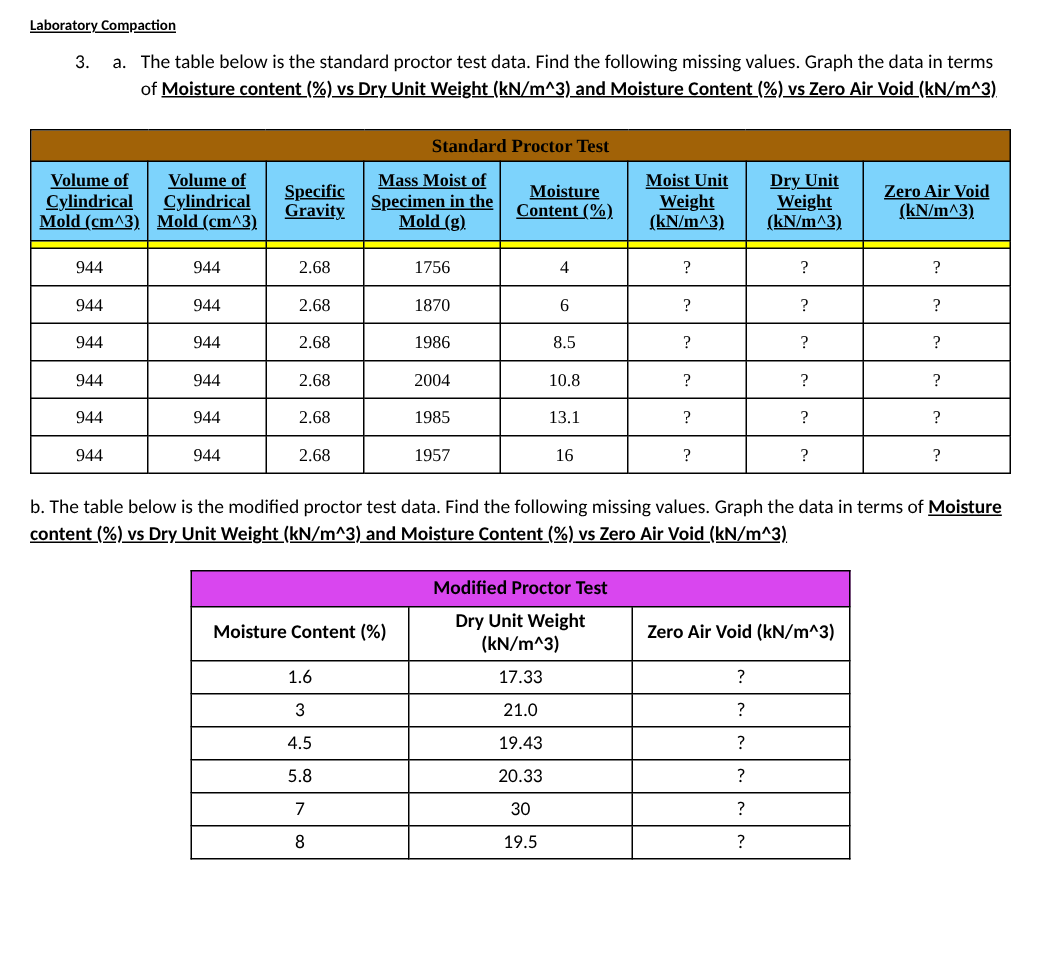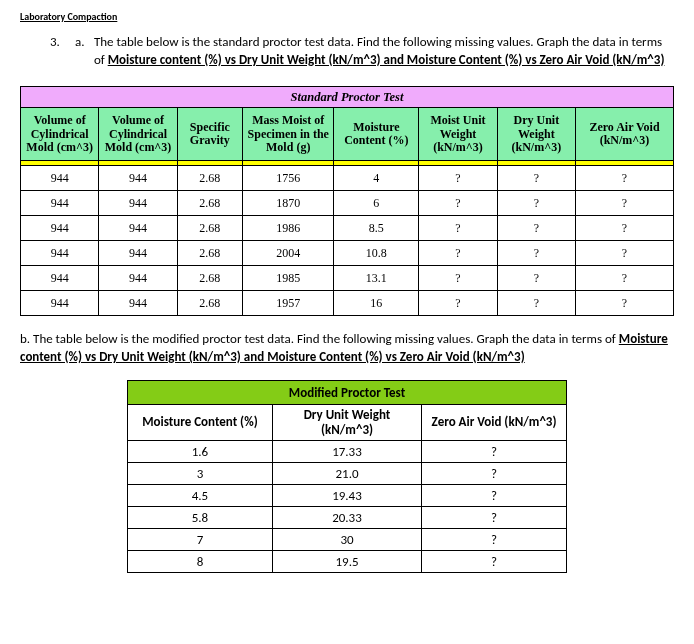--- a/index.html
+++ b/index.html
@@ -47,31 +47,31 @@
   table.proctor1 th, table.proctor1 td {
     border: 1px solid #000;
     text-align: center;
     vertical-align: middle;
     font-family: "Times New Roman", Times, serif;
     font-size: 12px;
     padding: 2px 1px;
     line-height: 1.15;
   }
   table.proctor1 .title-row td {
-    background: #f0abfc;
+    background: #a16207;
     font-weight: bold;
     border-bottom: 1px solid #000;
     font-size: 12.5px;
     padding: 3px 12px;
-    font-style: italic;
   }
   table.proctor1 .header-row th {
-    background: #86efac;
+    background: #7dd3fc;
     font-weight: bold;
     height: 48px;
+    text-decoration: underline;
   }
   table.proctor1 .yellow-row td {
     border-top: 1.5px solid #000;
     background: #ffff00;
     height: 4px;
     padding: 0;
   }
   table.proctor1 tbody td {
     height: 20px;
     border: 1.5px solid #000;
@@ -91,21 +91,21 @@
   }
   table.proctor2 th, table.proctor2 td {
     border: 1.5px solid #000;
     text-align: center;
     vertical-align: middle;
     font-family: Calibri, Arial, sans-serif;
     font-size: 13px;
     padding: 3px 6px;
   }
   table.proctor2 .title-row td {
-    background: #84cc16;
+    background: #d946ef;
     font-weight: bold;
     padding: 4px 0;
     text-align: center;
   }
   table.proctor2 th {
     font-weight: bold;
     background: #fff;
     line-height: 1.15;
   }
 </style>

